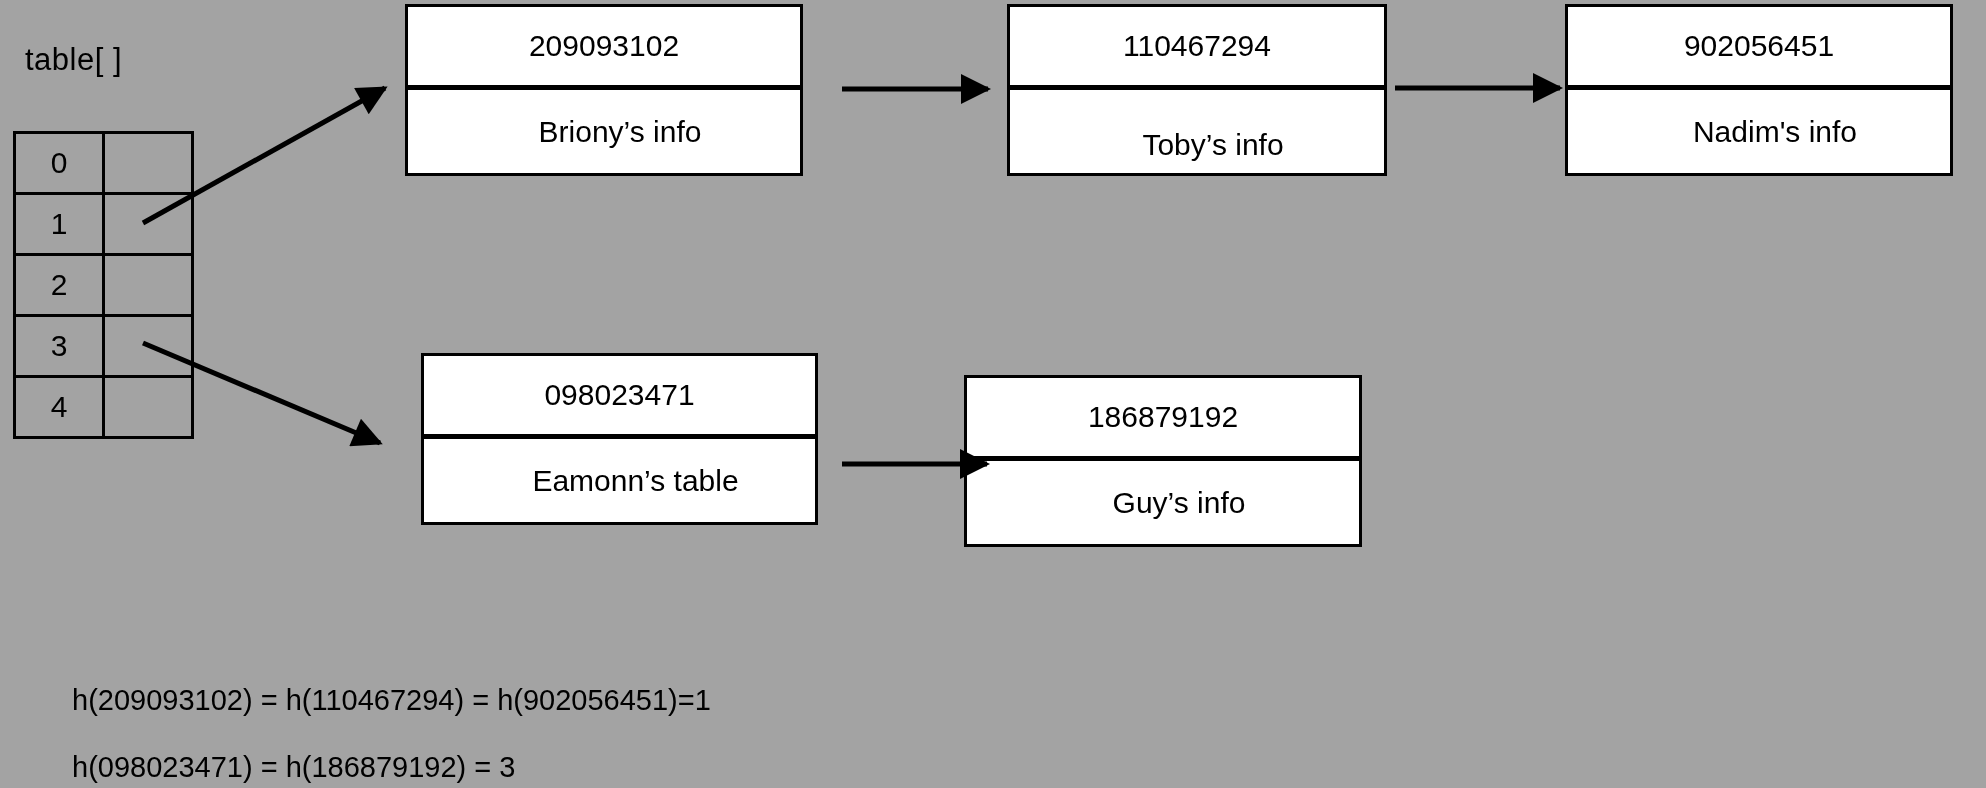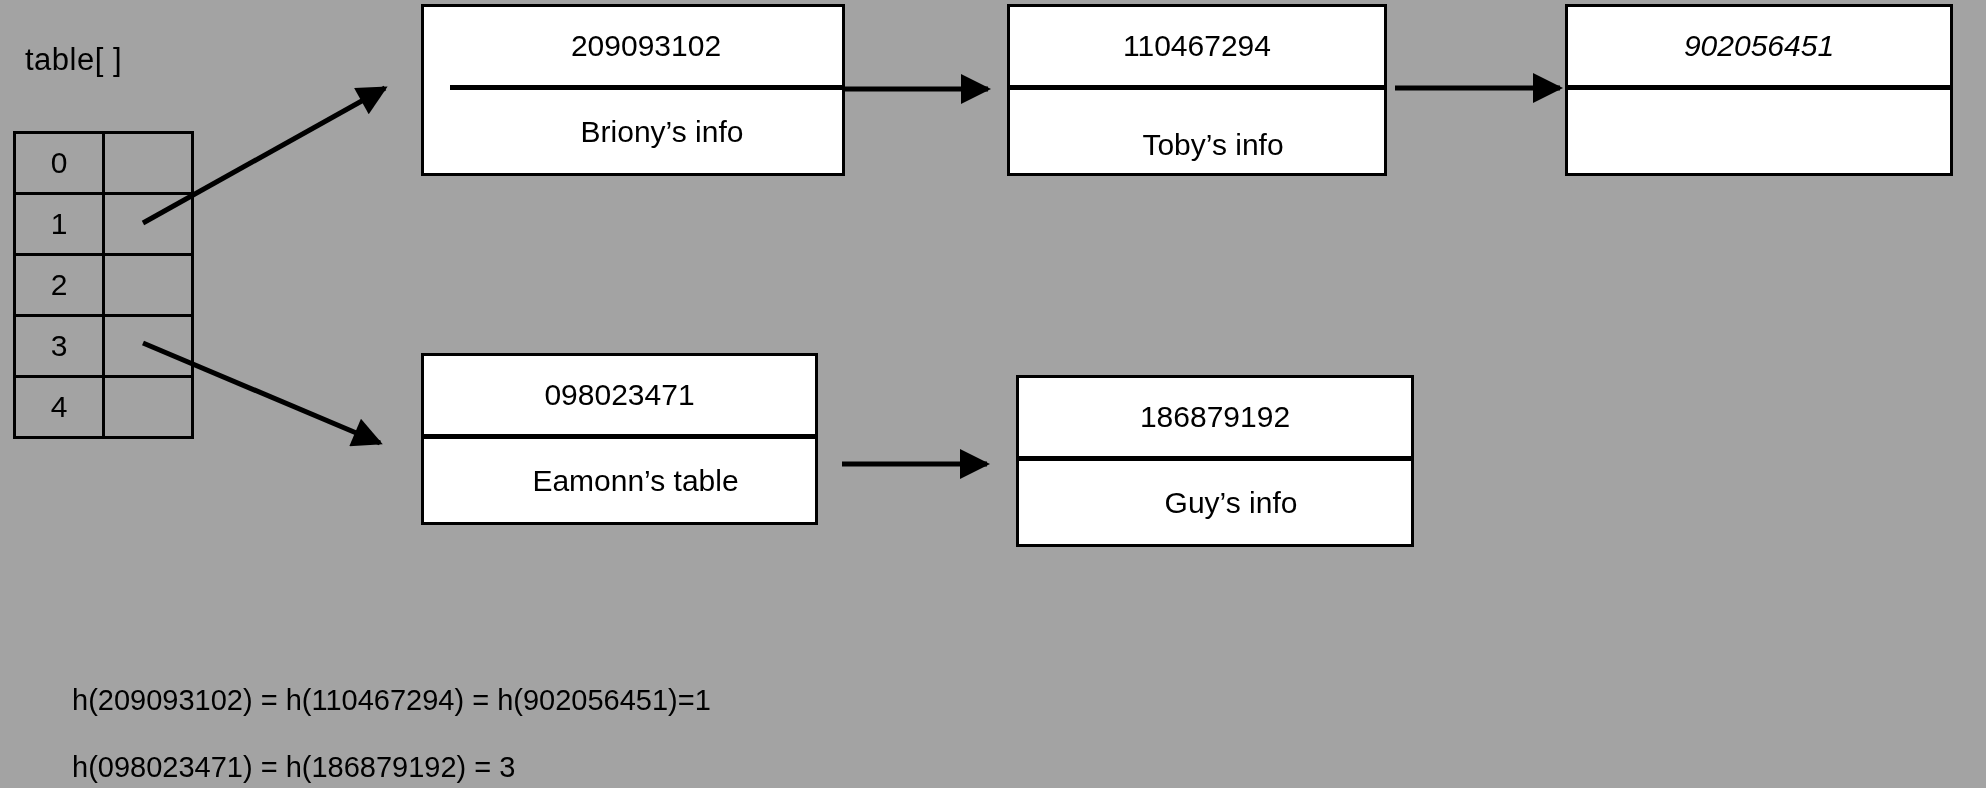--- a/index.html
+++ b/index.html
@@ -117,37 +117,38 @@
     <div class="trow">
       <div class="tcell index">3</div>
       <div class="tcell pointer"></div>
     </div>
     <div class="trow">
       <div class="tcell index">4</div>
       <div class="tcell pointer"></div>
     </div>
   </div>
 
-  <div class="node" style="left:421px; top:4px; width:392px;padding-left:26px;">
+  <div class="node" style="left:405px; top:4px; width:392px;">
     <div class="node-key">209093102</div>
     <div class="node-info">Briony’s info</div>
   </div>
   <div class="node" style="left:1007px; top:4px; width:374px;gap:27px;">
     <div class="node-key">110467294</div>
     <div class="node-info">Toby’s info</div>
   </div>
-  <div class="node" style="left:1565px; top:4px; width:382px;font-style:italic;">
+  <div class="node" style="left:1565px; top:4px; width:382px;">
     <div class="node-key">902056451</div>
+    <div class="node-info">Nadim's info</div>
   </div>
 
   <div class="node" style="left:421px; top:353px; width:391px;">
     <div class="node-key">098023471</div>
     <div class="node-info">Eamonn’s table</div>
   </div>
-  <div class="node" style="left:1016px; top:375px; width:392px;">
+  <div class="node" style="left:964px; top:375px; width:392px;">
     <div class="node-key">186879192</div>
     <div class="node-info">Guy’s info</div>
   </div>
 
   <svg class="arrows" viewBox="0 0 1986 788" xmlns="http://www.w3.org/2000/svg">
     <defs>
       <marker id="ah" viewBox="0 0 10 10" refX="9" refY="5" markerWidth="7" markerHeight="6" orient="auto">
         <path d="M 0 0 L 10 5 L 0 10 z" fill="#000"></path>
       </marker>
     </defs>

